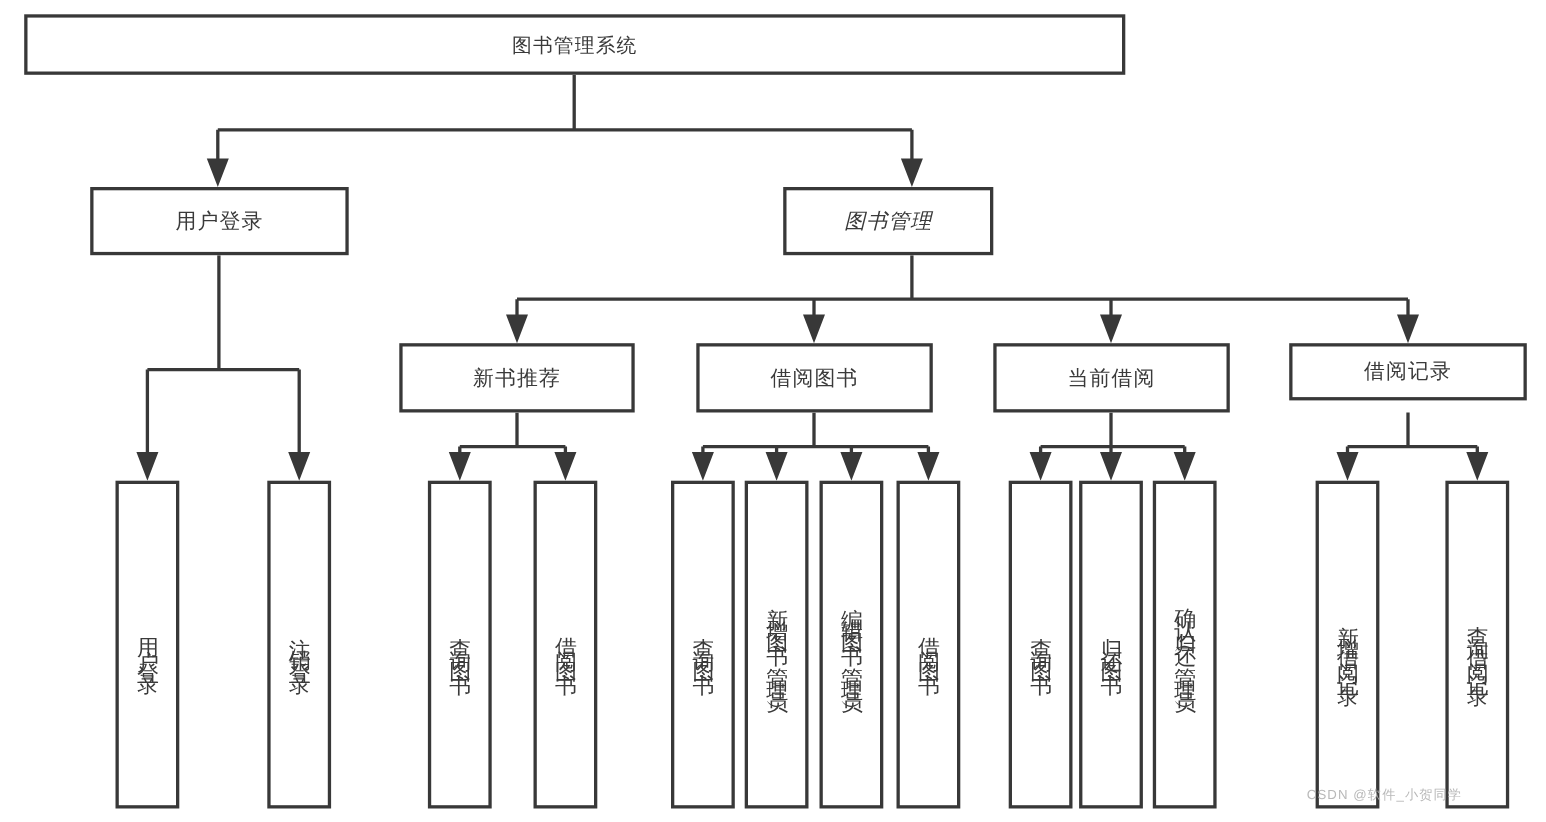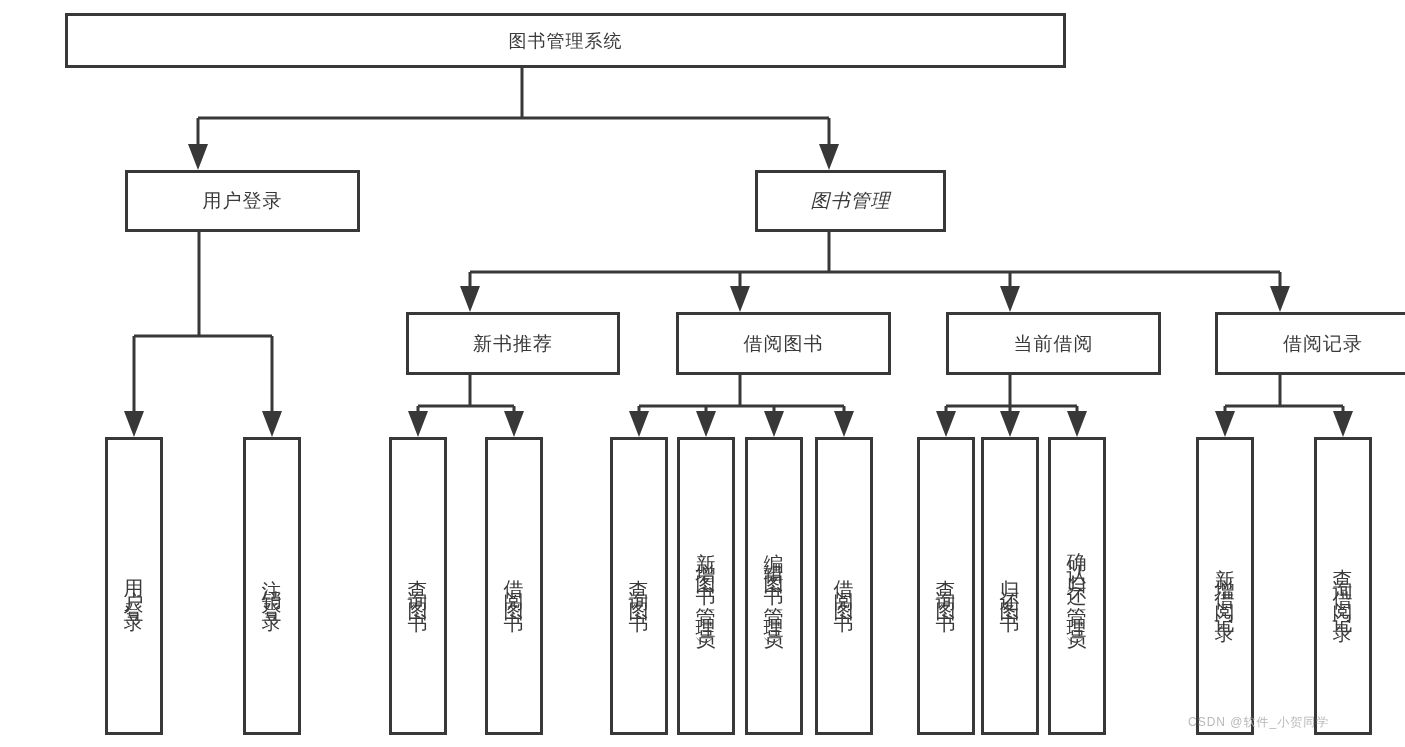--- a/index.html
+++ b/index.html
@@ -35,21 +35,20 @@
   .hbox {
     position: absolute;
     border: 3px solid var(--line);
     background: var(--background);
     display: flex;
     align-items: center;
     justify-content: center;
     font-size: 19px;
     color: var(--text);
     letter-spacing: 1px;
-    margin-left: 43px;
   }
   .hbox.root { font-size: 18px; }
   .vbox {
     position: absolute;
     top: 437px;
     width: 58px;
     height: 298px;
     border: 3px solid var(--line);
     background: var(--background);
     display: flex;
@@ -112,21 +111,21 @@
   </svg>
 
   <div class="hbox root" style="left:22px; top:13px; width:1001px; height:55px;">图书管理系统</div>
 
   <div class="hbox" style="left:82px; top:170px; width:235px; height:62px;">用户登录</div>
   <div class="hbox" style="left:712px; top:170px; width:191px; height:62px;font-style:italic;">图书管理</div>
 
   <div class="hbox" style="left:363px; top:312px; width:214px; height:63px;">新书推荐</div>
   <div class="hbox" style="left:633px; top:312px; width:215px; height:63px;">借阅图书</div>
   <div class="hbox" style="left:903px; top:312px; width:215px; height:63px;">当前借阅</div>
-  <div class="hbox" style="left:1172px; top:312px; width:216px; height:63px;">借阅记录</div>
+  <div class="hbox" style="left:1172px; top:312px; width:216px; height:52px;">借阅记录</div>
 
   <div class="vbox" style="left:105px;">用户登录</div>
   <div class="vbox" style="left:243px;">注销登录</div>
 
   <div class="vbox" style="left:389px;">查询图书</div>
   <div class="vbox" style="left:485px;">借阅图书</div>
 
   <div class="vbox" style="left:610px;">查询图书</div>
   <div class="vbox" style="left:677px;">新增图书（管理员）</div>
   <div class="vbox" style="left:745px;">编辑图书（管理员）</div>

